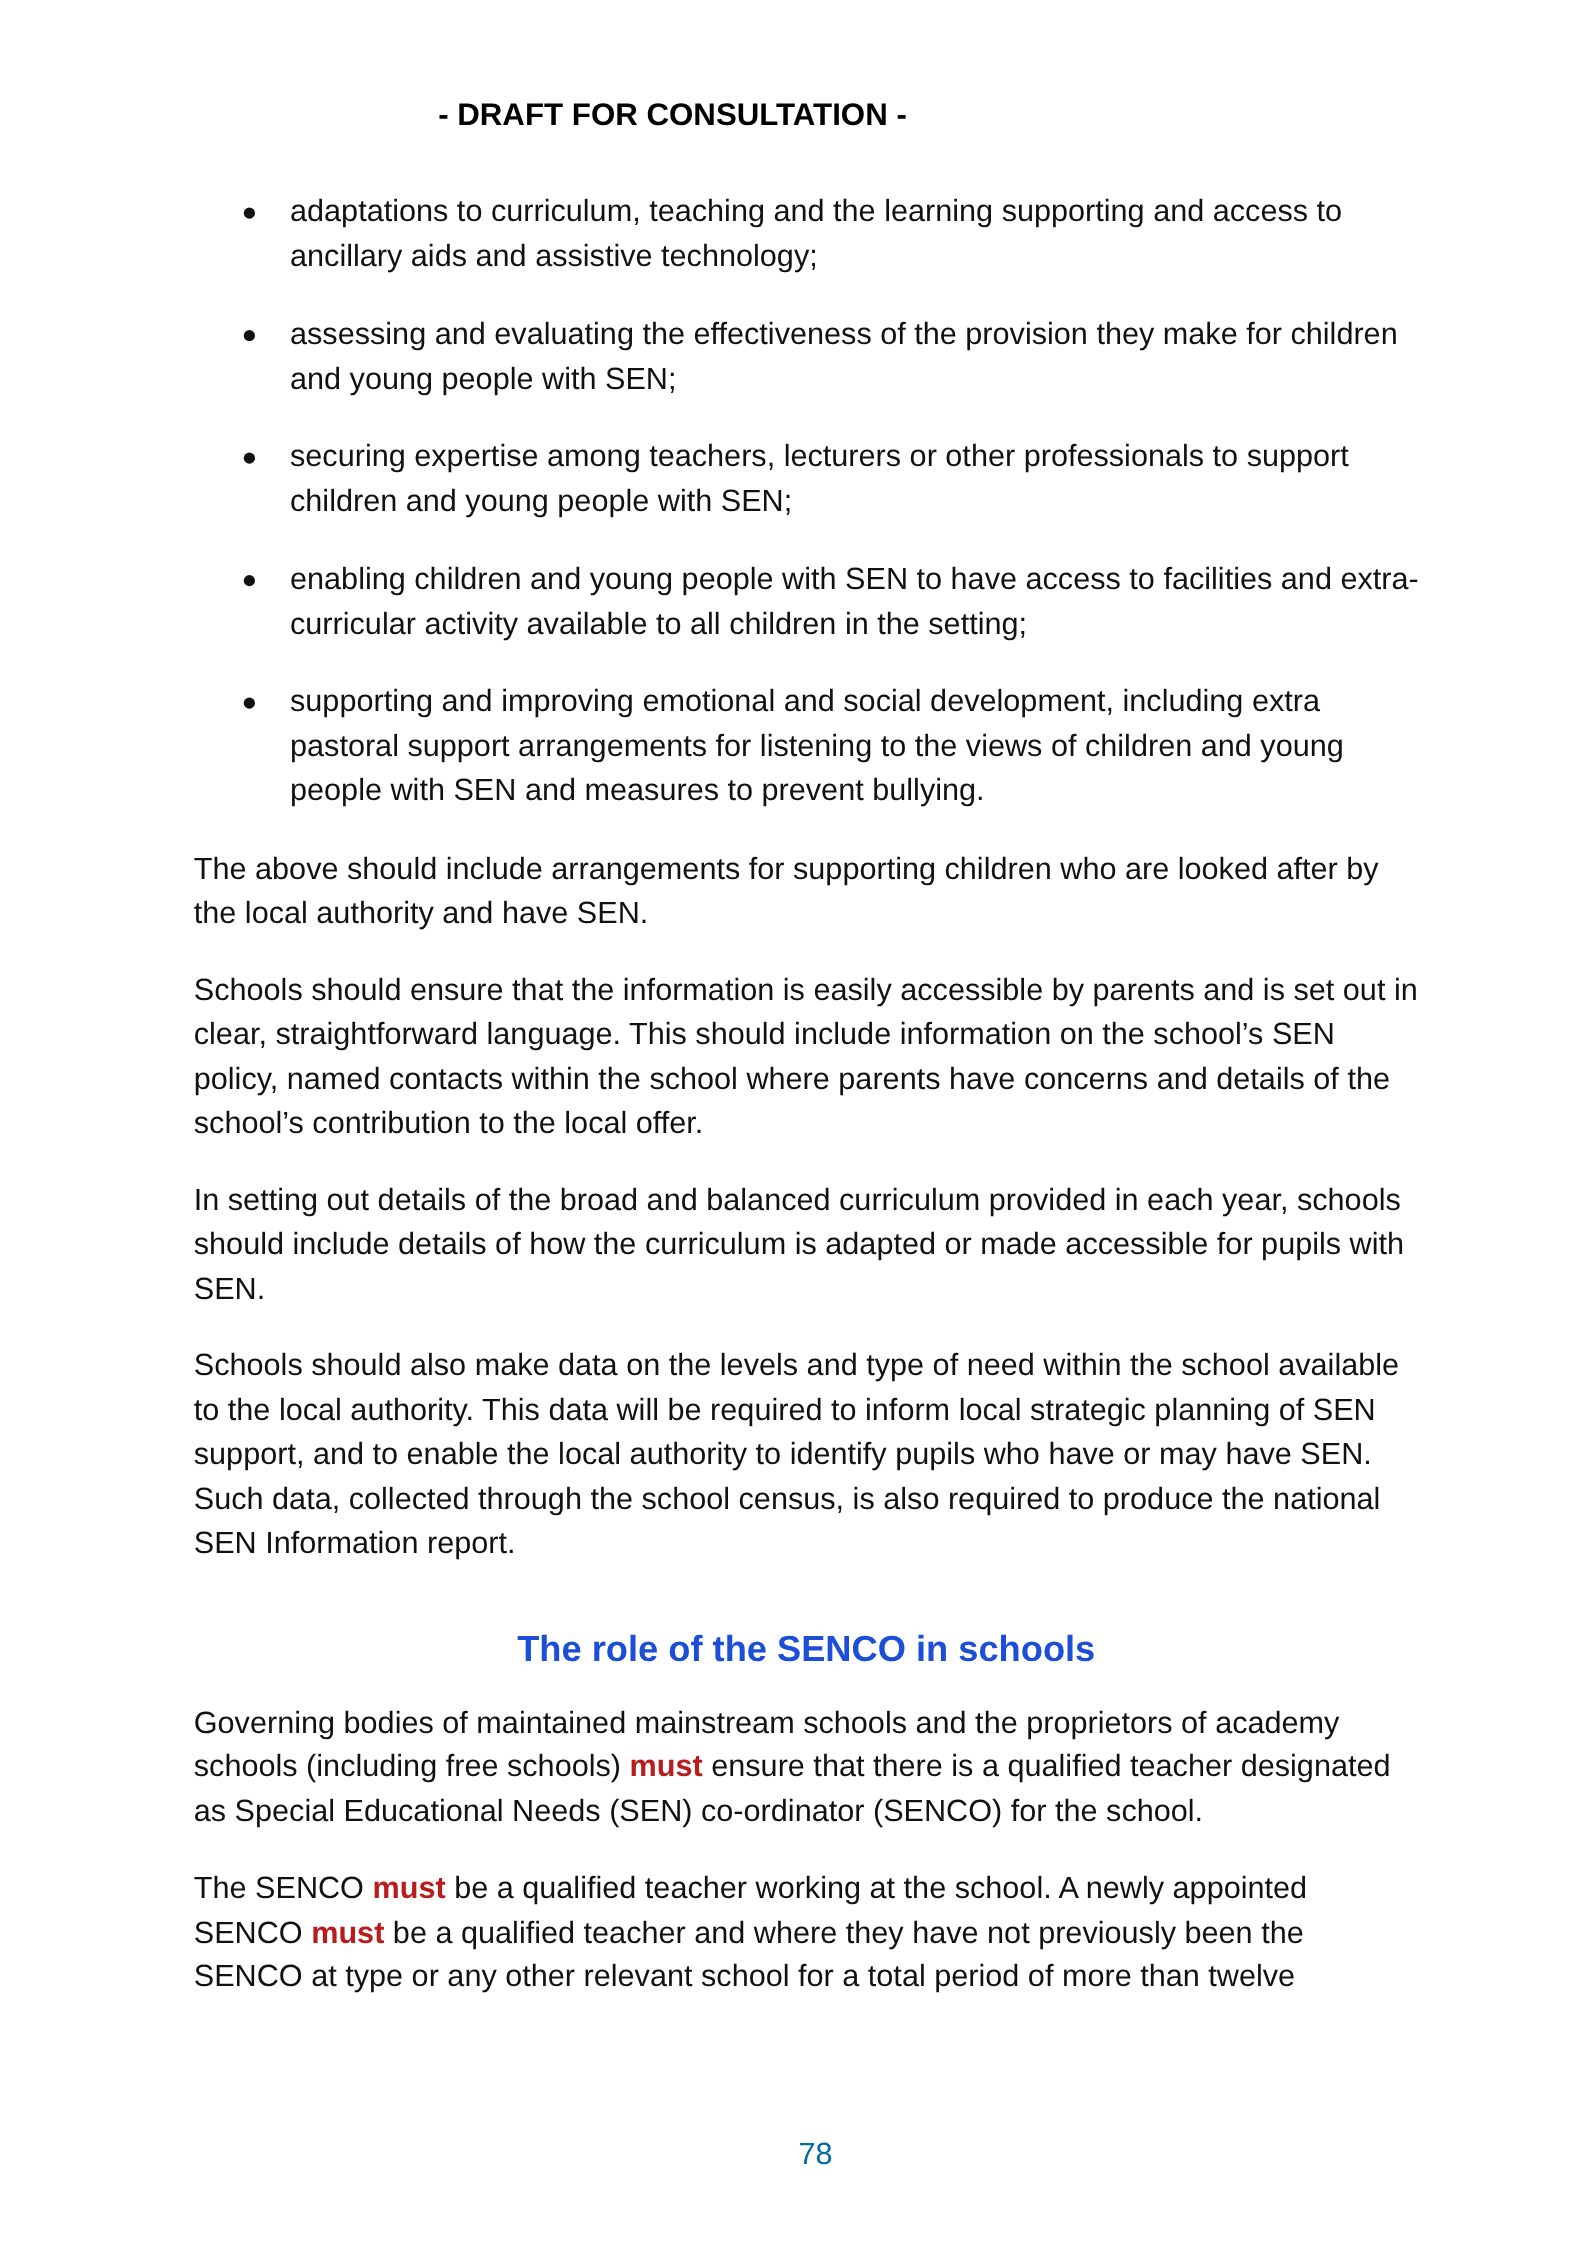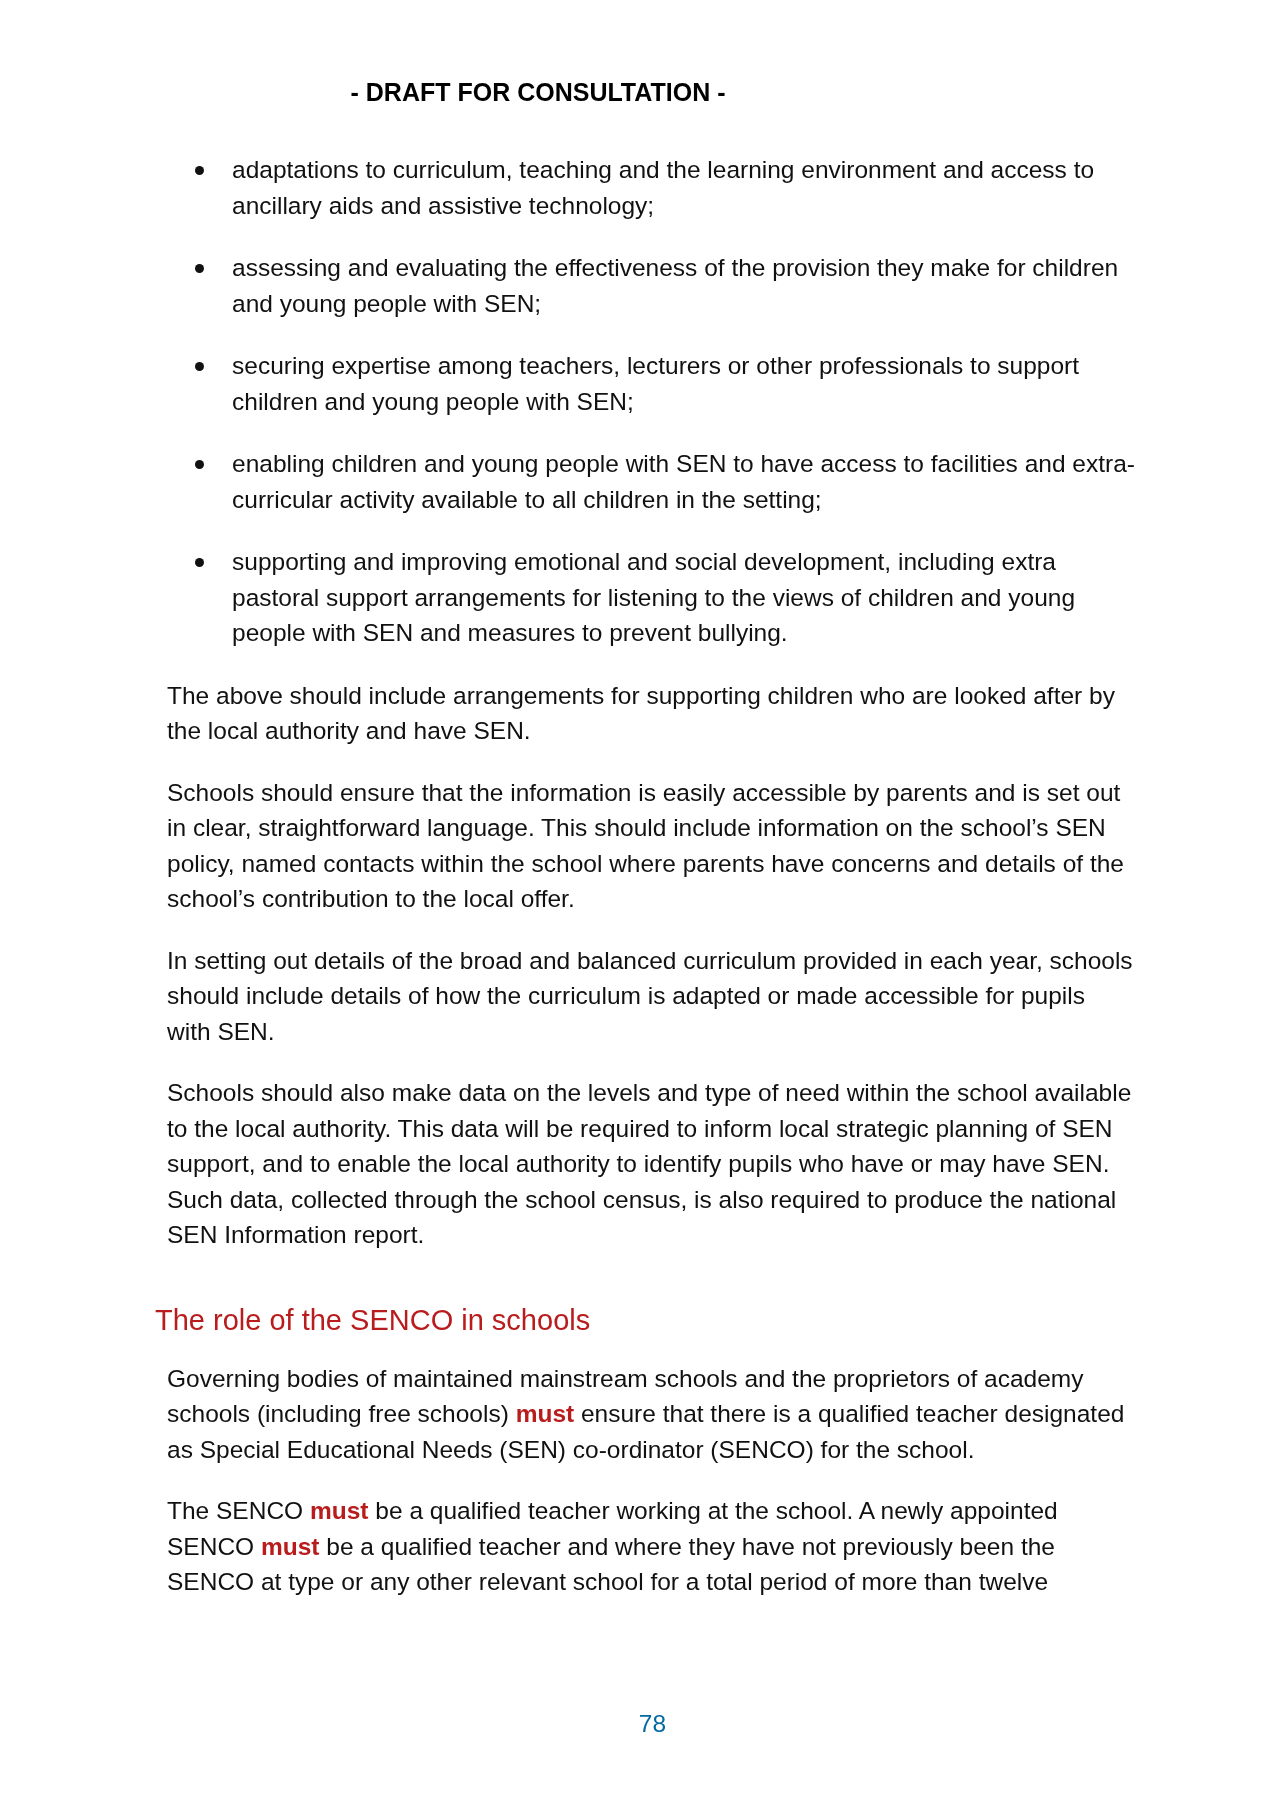--- a/index.html
+++ b/index.html
@@ -49,29 +49,30 @@
       left: 40px;
       top: 14px;
       width: 9px;
       height: 9px;
       border-radius: 50%;
       background: #111111;
     }
     .para {
       font-size: 24.5px;
       line-height: 35.5px;
-      margin: 0 0 26px 12px;
+      margin: 0 0 26px 0;
     }
     .para b { font-weight: bold; color: #b91c1c; }
     .section-heading {
       font-size: 29px;
-      font-weight: normal;
-      color: #b91c1c;
+      font-weight: bold;
+      color: #1d4ed8;
       margin: 48px 0 22px 0;
       line-height: 38px;
+      text-align: center;
     }
     .page-number {
       position: absolute;
       top: 1708px;
       left: 0;
       width: 1273px;
       text-align: center;
       font-size: 24.5px;
       line-height: 32px;
       color: #0369a1;
@@ -80,21 +81,21 @@
   </style>
 </head>
 <body>
 
 <div class="page-header">- DRAFT FOR CONSULTATION -</div>
 
 <div class="content">
   <ul class="bullet-list">
     <li class="bullet-item">
       <span class="bullet-dot"></span>
-      <span>adaptations to curriculum, teaching and the learning environment and access to ancillary aids and assistive technology;</span>
+      <span>adaptations to curriculum, teaching and the learning supporting and access to ancillary aids and assistive technology;</span>
     </li>
     <li class="bullet-item">
       <span class="bullet-dot"></span>
       <span>assessing and evaluating the effectiveness of the provision they make for children and young people with SEN;</span>
     </li>
     <li class="bullet-item">
       <span class="bullet-dot"></span>
       <span>securing expertise among teachers, lecturers or other professionals to support children and young people with SEN;</span>
     </li>
     <li class="bullet-item">

